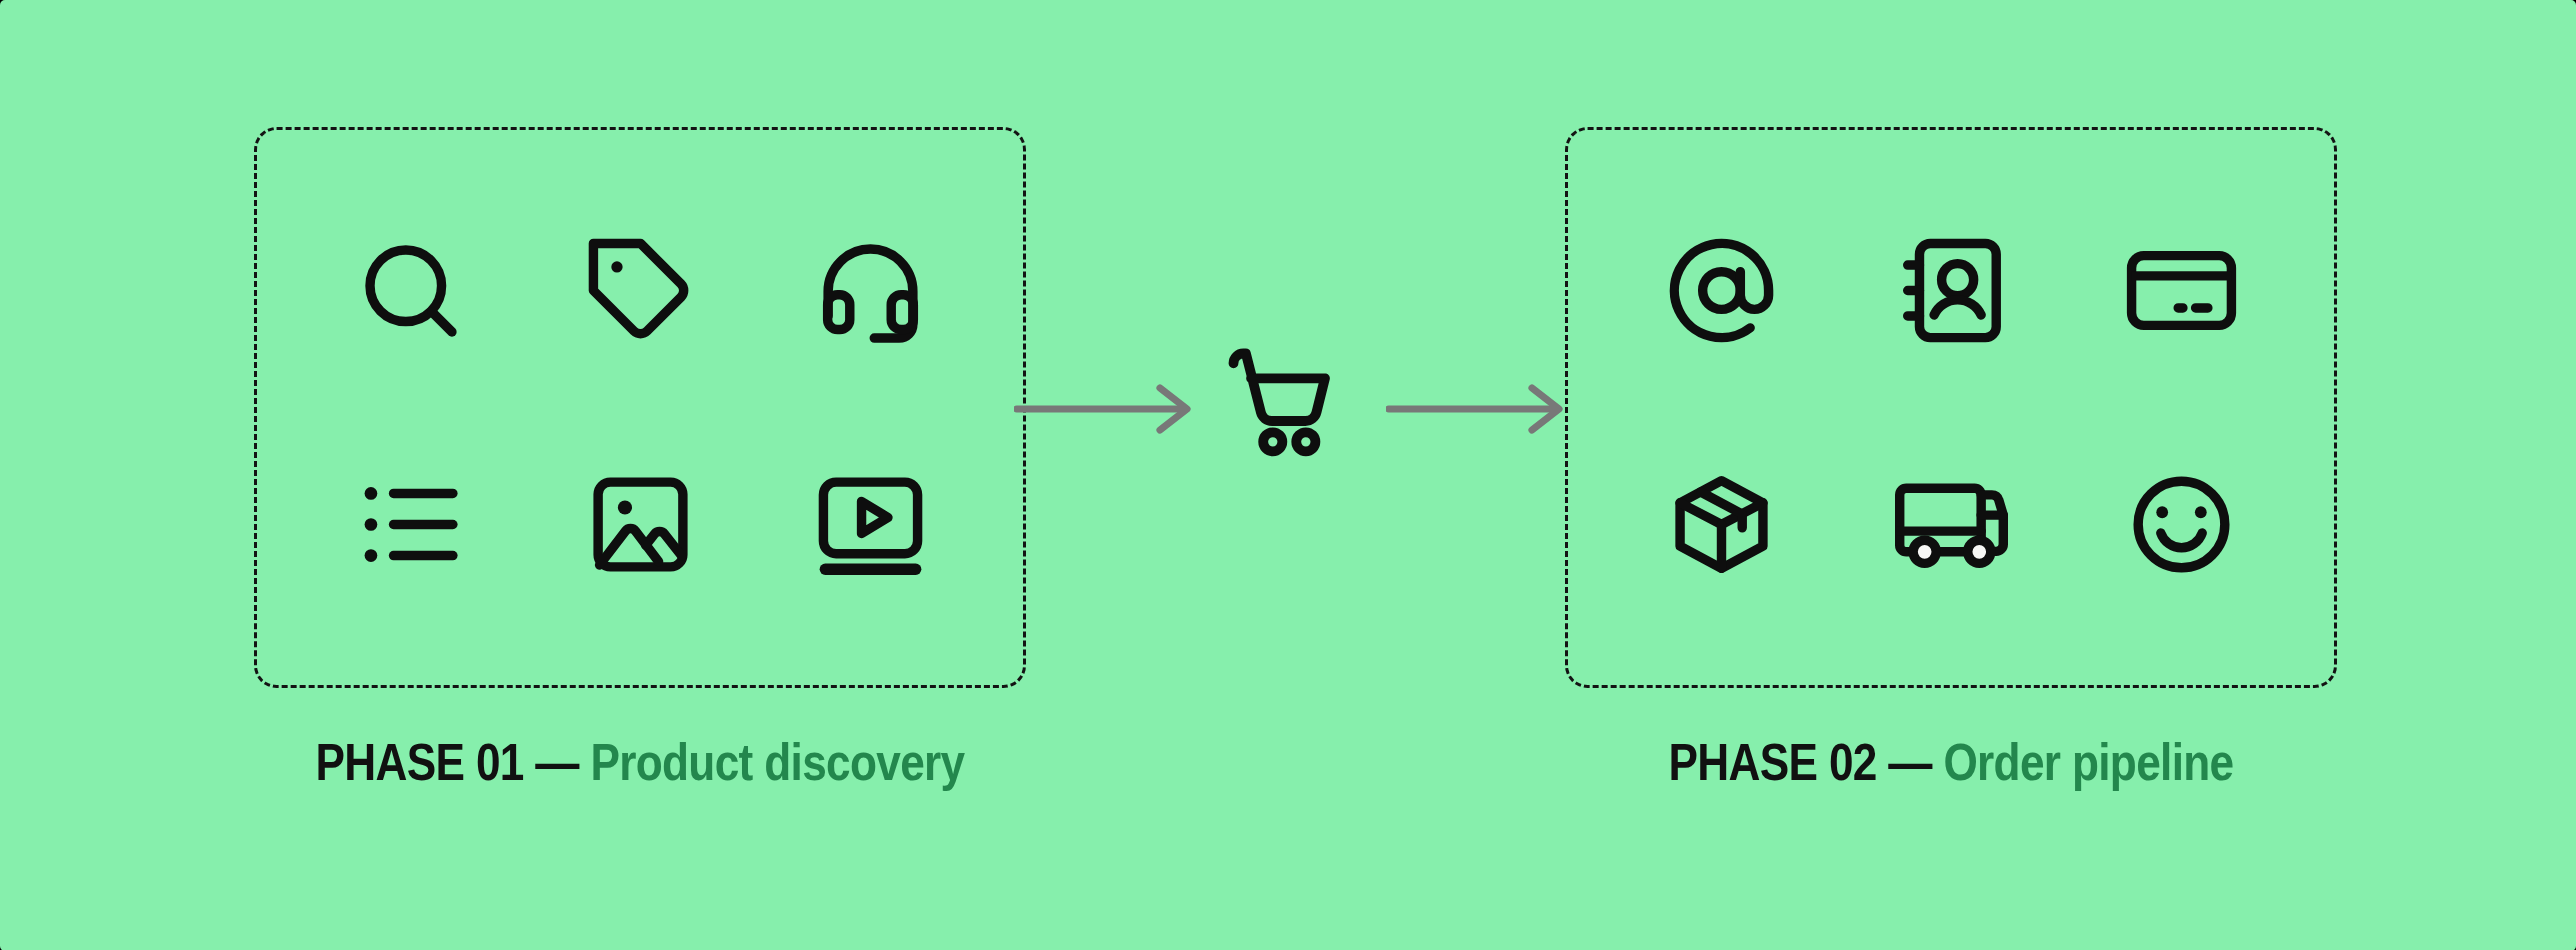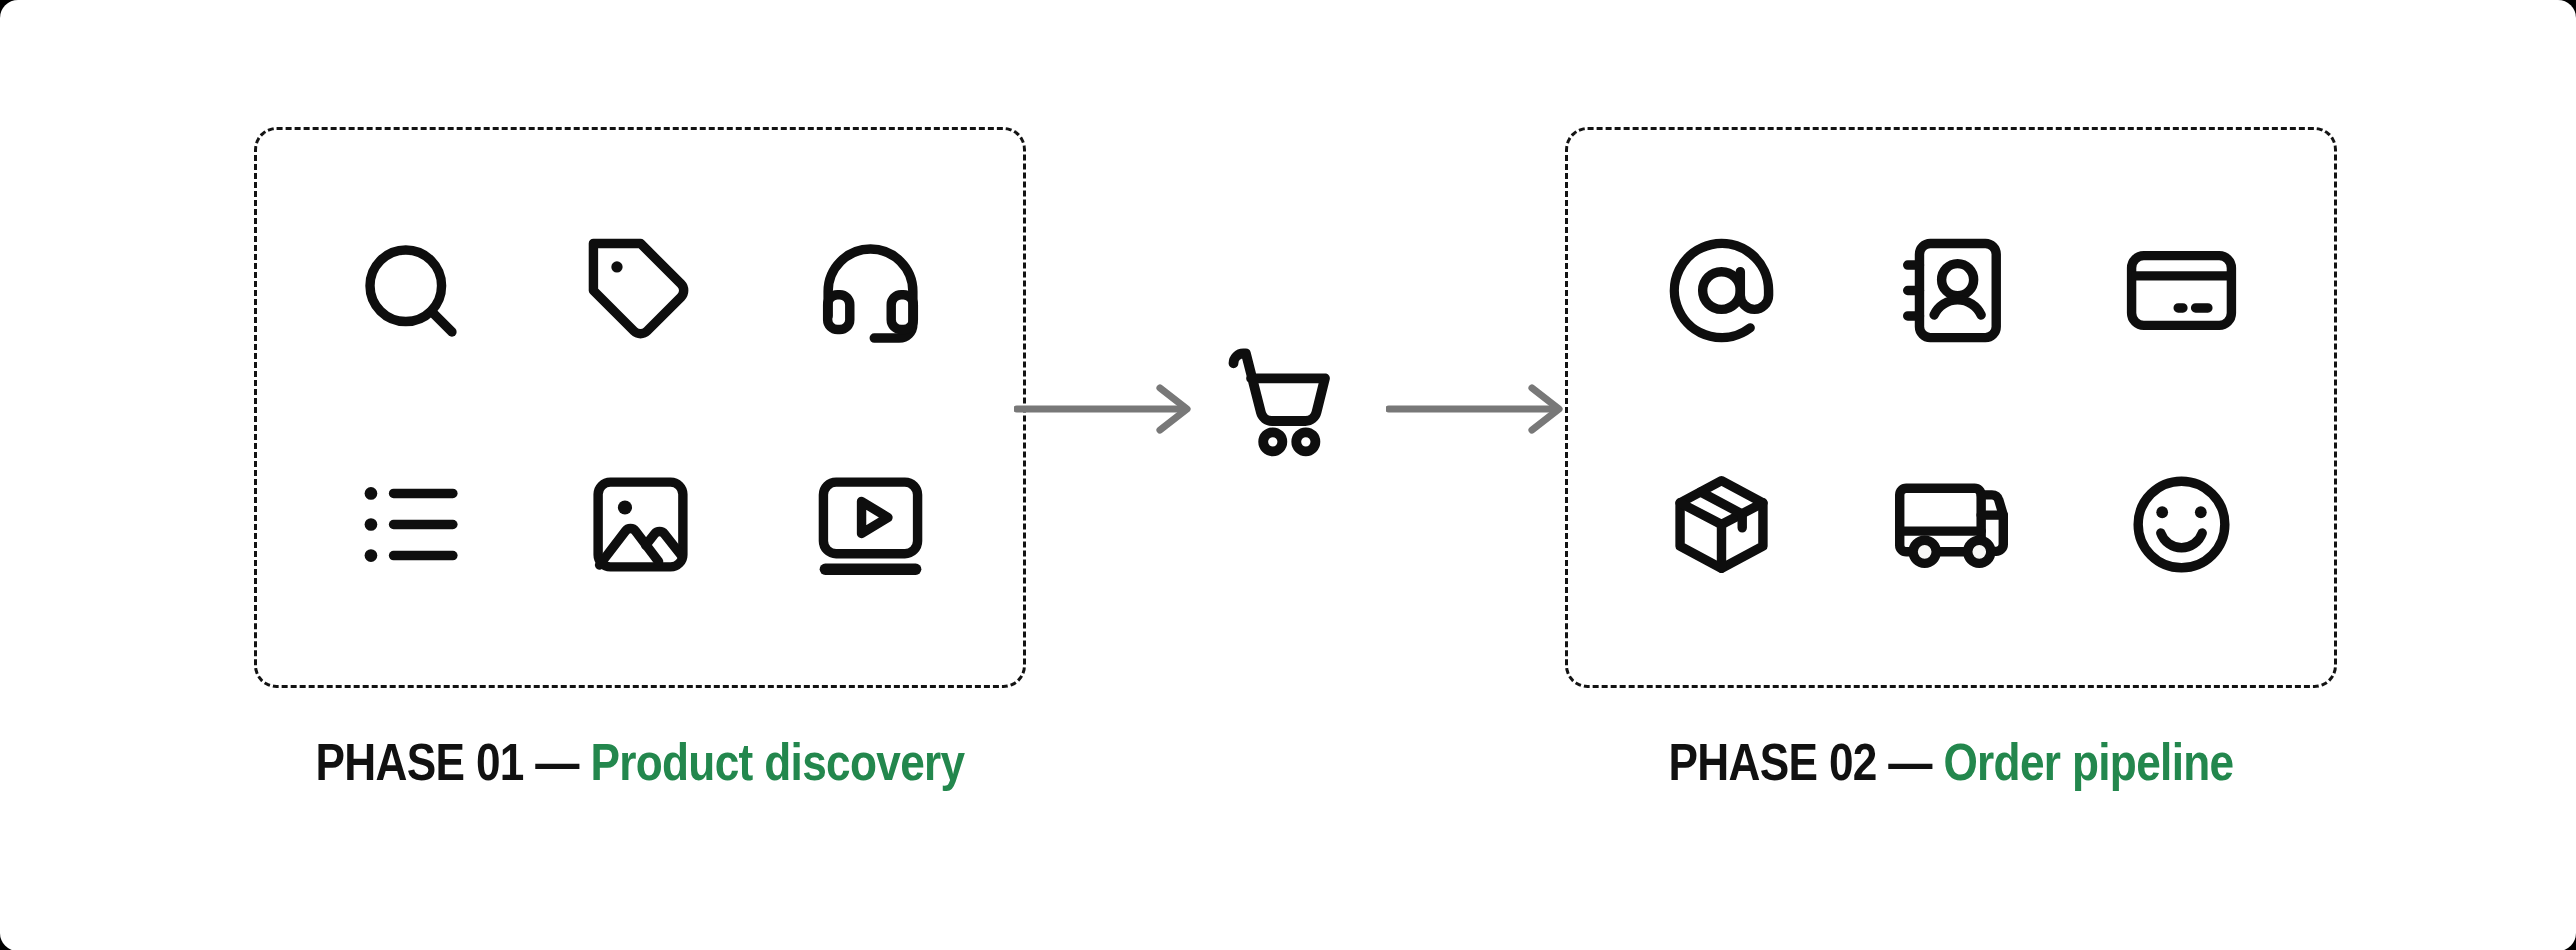--- a/index.html
+++ b/index.html
@@ -5,22 +5,22 @@
   html,body{margin:0;padding:0;}
   body{
     width:2576px;height:951px;
     background:#000;
     position:relative;
     overflow:hidden;
     font-family:"Liberation Sans","DejaVu Sans",sans-serif;
   }
   .canvas{
     position:absolute;inset:0;
-    background:#ffffff;
-    border-radius:18px;
+    background:#86efac;
+    border-radius:5px;
   }
   .phase-box{
     position:absolute;top:127px;width:772px;height:561px;
     border:3.8px dashed #131313;
     border-radius:22.6px;
     box-sizing:border-box;
   }
   .phase-box.left{left:254px;}
   .phase-box.right{left:1565px;}
   .icon-grid{

